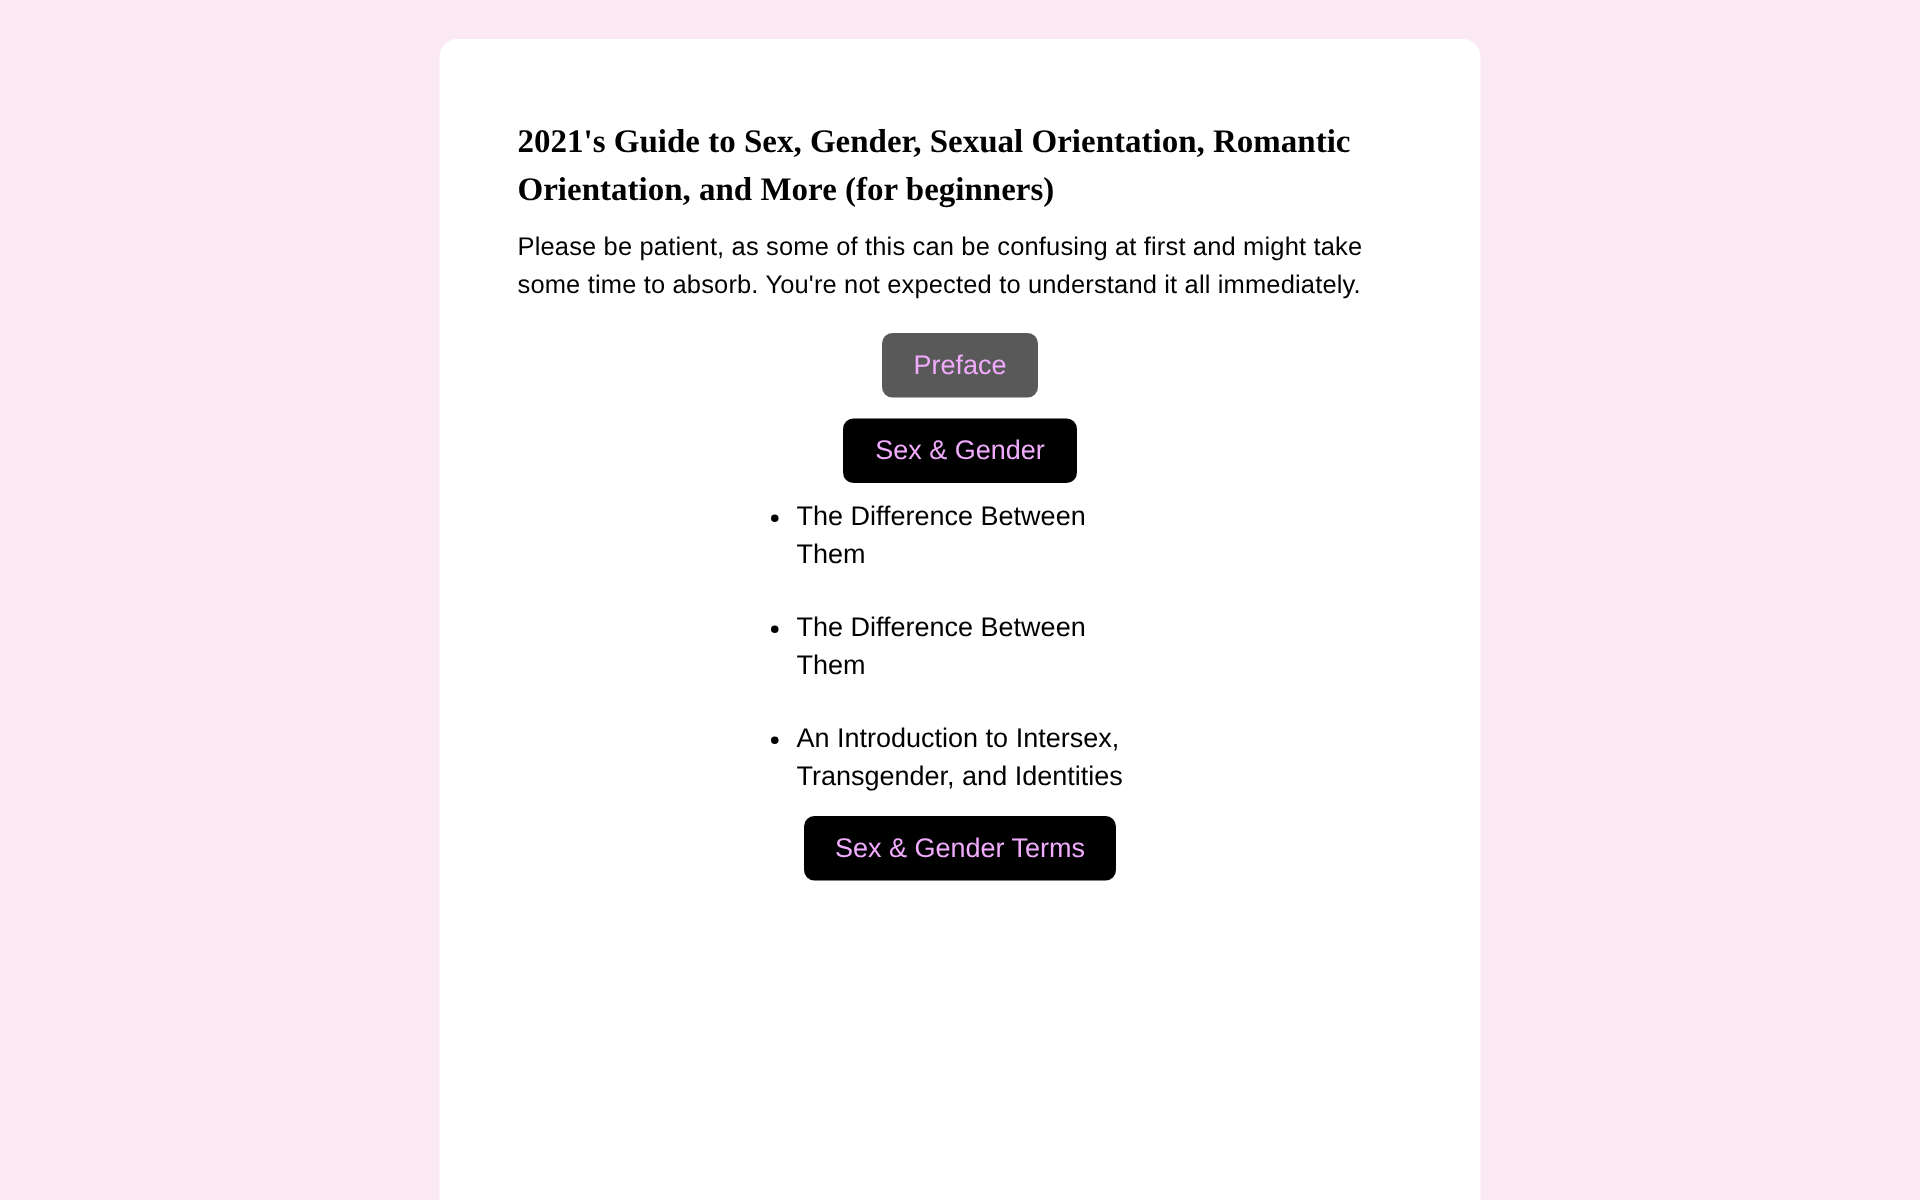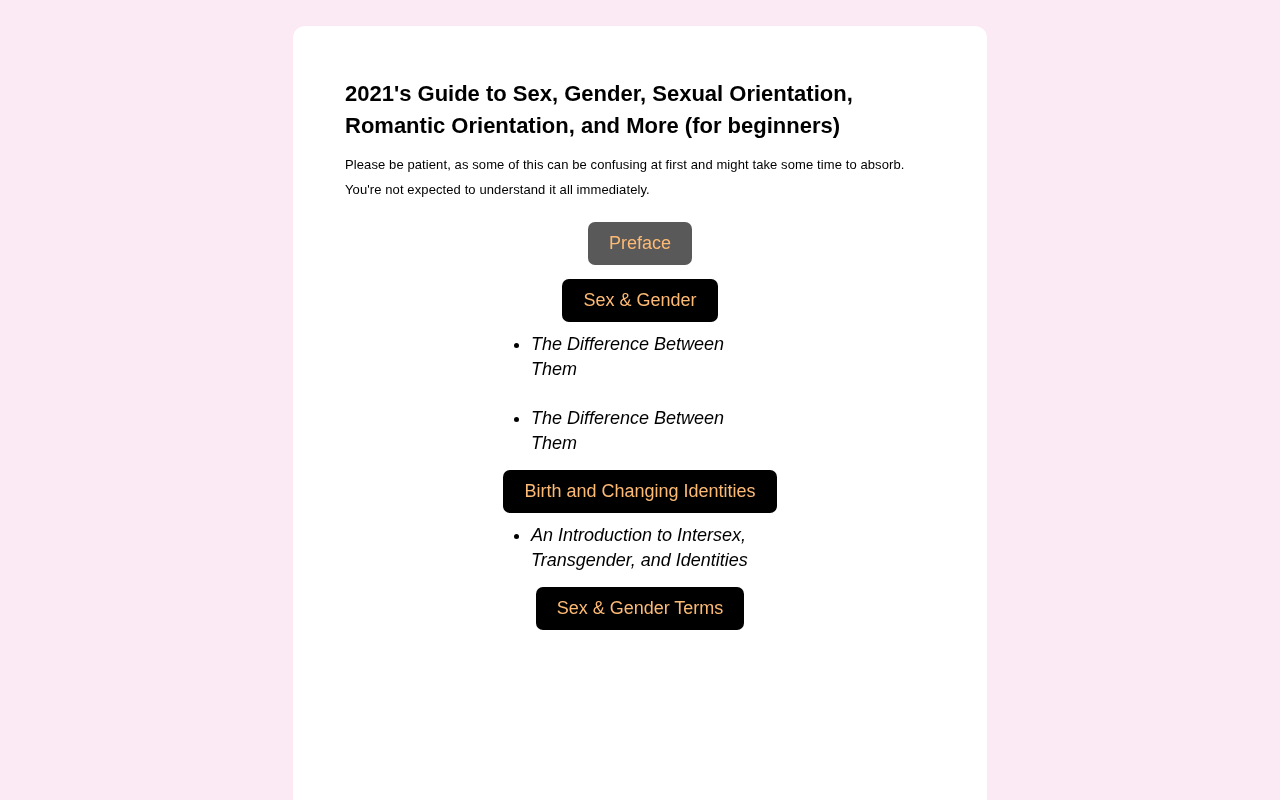--- a/index.html
+++ b/index.html
@@ -14,43 +14,43 @@
     left: 293px; top: 26px;
     width: 694px; height: 800px;
     background: #fff;
     border-radius: 12px;
     box-sizing: border-box;
     padding: 52px 52px 0 52px;
   }
   h1 {
     font-size: 22px; font-weight: bold; line-height: 32px;
     margin: 0 0 10px 0;
+    font-family: Liberation Serif, serif;
   }
   p {
-    font-size: 13px; line-height: 25px; margin: 0 0 13px 0;
+    font-size: 17px; line-height: 25px; margin: 0 0 13px 0;
     letter-spacing: 0.1px;
   }
   .toc { display: flex; flex-direction: column; align-items: center; margin-top: 20px; }
   .btn {
     display: inline-block;
-    background: #000; color: #fdba74;
+    background: #000; color: #f0abfc;
     font-size: 18px; line-height: 22px;
     padding: 10px 21px 11px 21px;
     border-radius: 7px;
     cursor: pointer;
   }
   .btn.active { background: #595959; }
   .section { display: flex; flex-direction: column; align-items: center; }
   .section + .section { margin-top: 14px; }
   ul {
     margin: 10px 0 0 0; padding: 0 0 0 22px;
     font-size: 18px; line-height: 25px;
     width: 262px;
     box-sizing: border-box;
-    font-style: italic;
   }
   li { padding-left: 0; }
 </style>
 </head>
 <body>
 
 <div class="card">
   <h1>2021's Guide to Sex, Gender, Sexual Orientation, Romantic Orientation, and More (for beginners)</h1>
   <p>Please be patient, as some of this can be confusing at first and might take some time to absorb. You're not expected to understand it all immediately.</p>
 
@@ -66,21 +66,20 @@
       </ul>
     </div>
 
     <div class="section">
       <ul>
         <li>The Difference Between Them</li>
       </ul>
     </div>
 
     <div class="section">
-      <span class="btn">Birth and Changing Identities</span>
       <ul>
         <li>An Introduction to Intersex, Transgender, and Identities</li>
       </ul>
     </div>
 
     <div class="section">
       <span class="btn">Sex &amp; Gender Terms</span>
 
     </div>
   </div>

